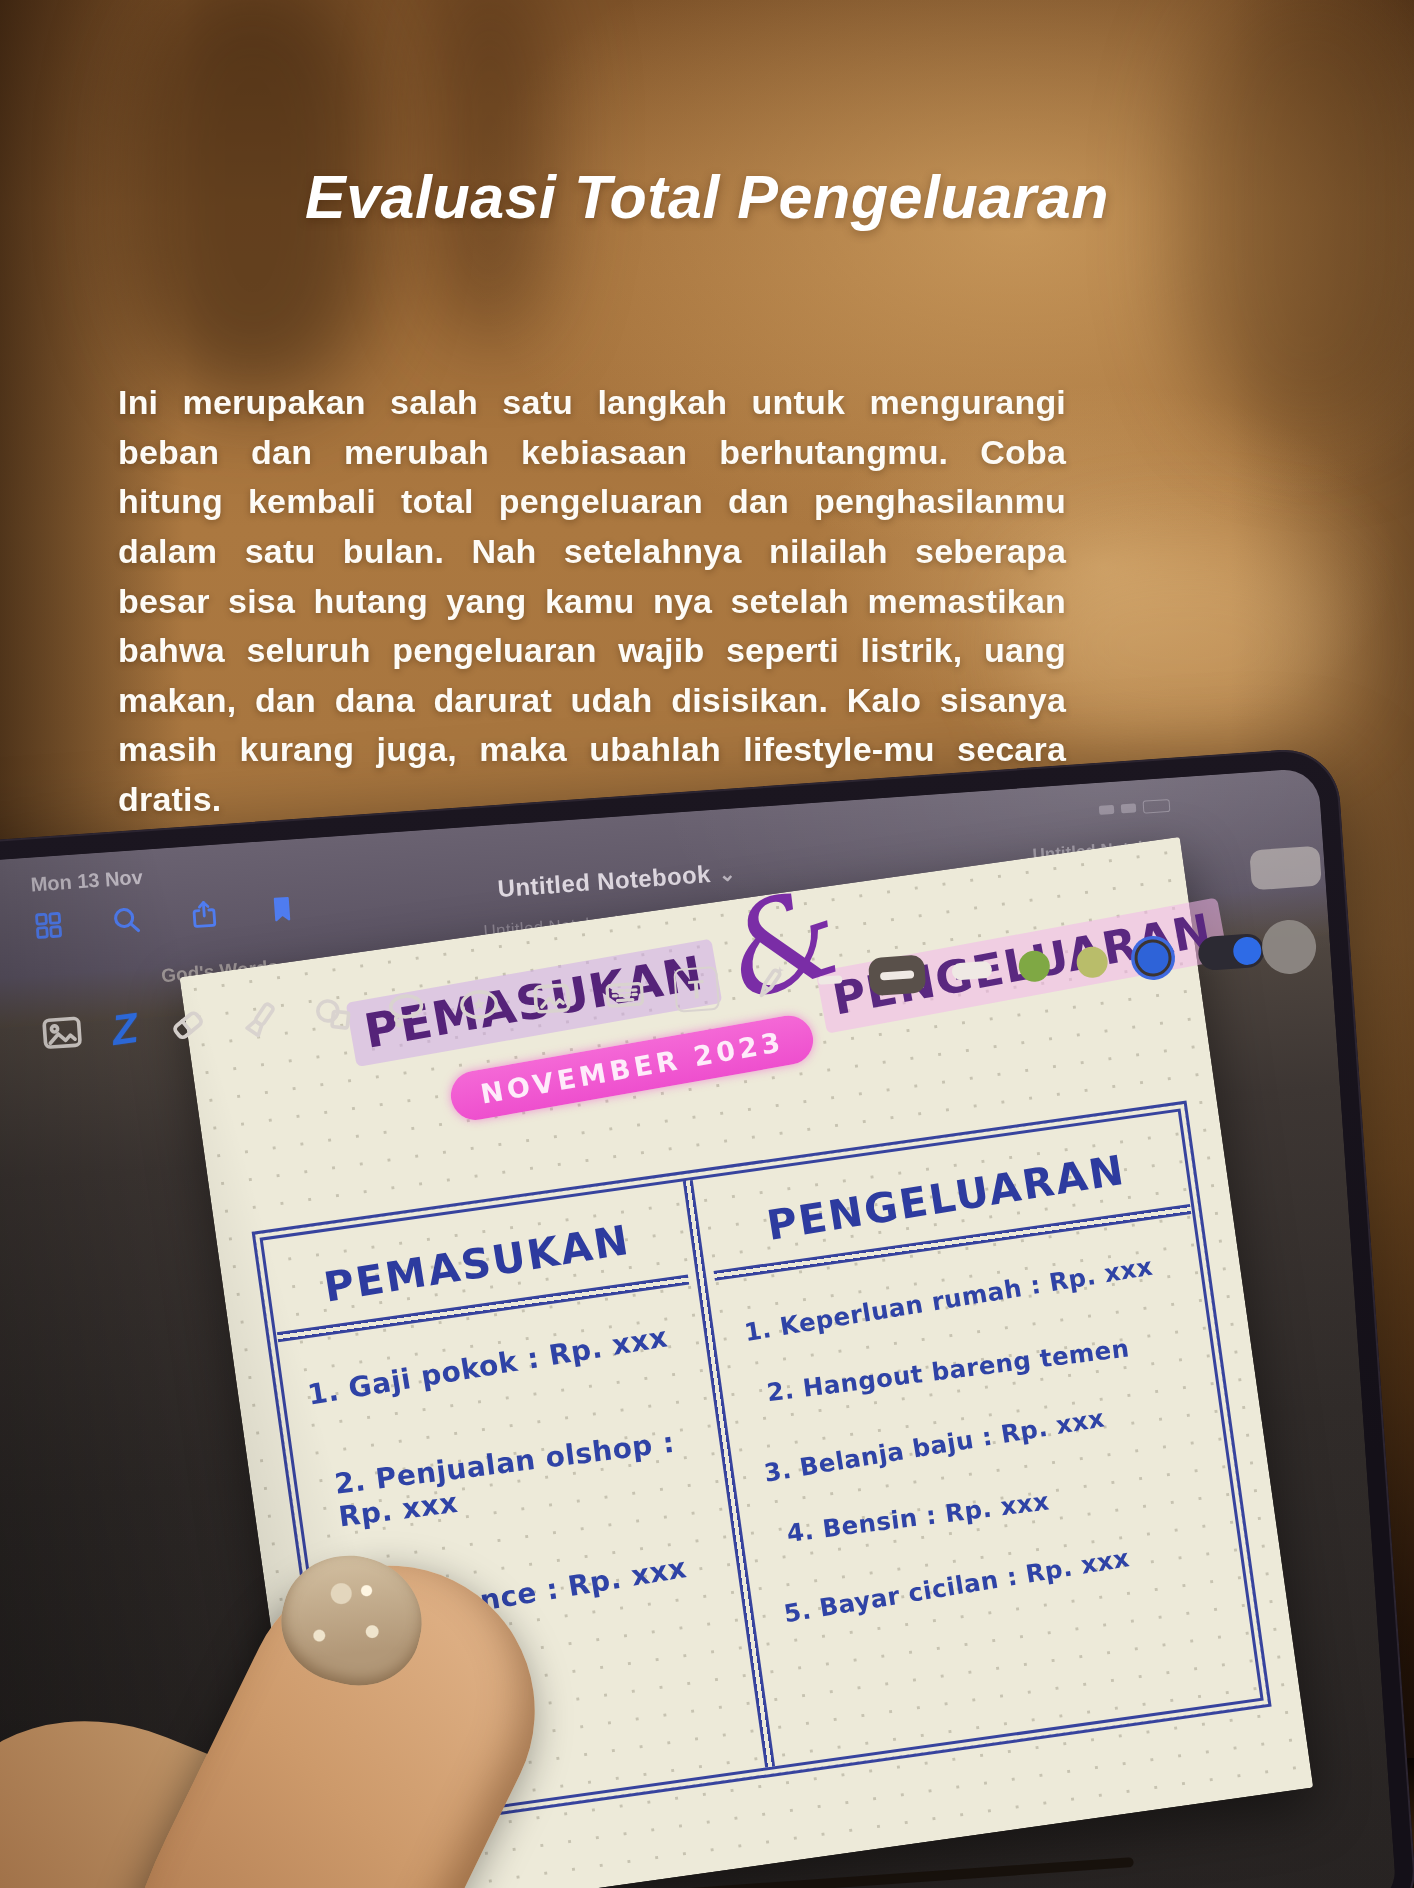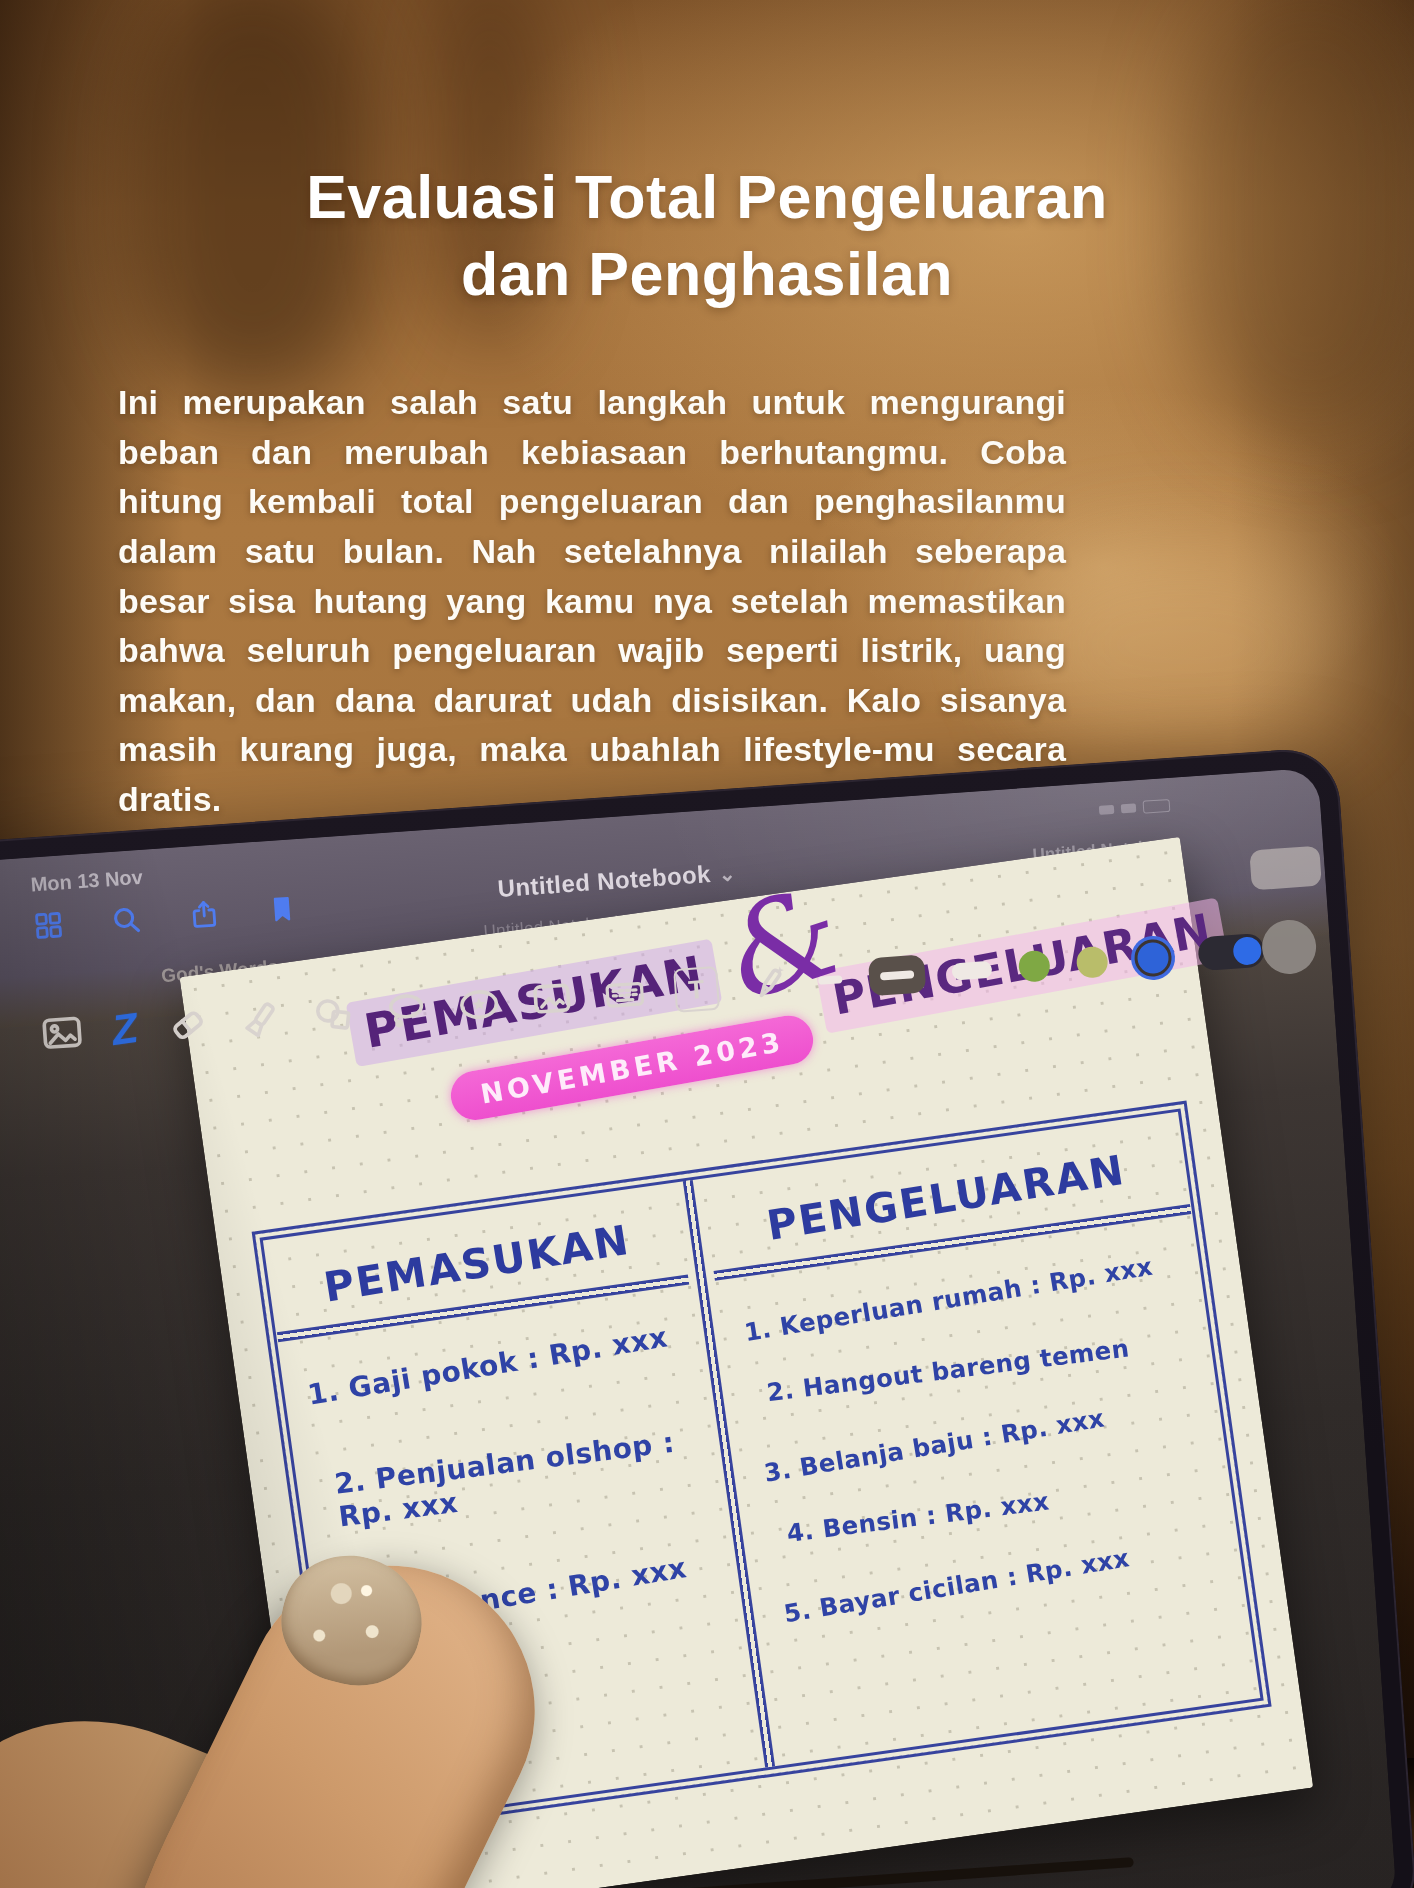--- a/index.html
+++ b/index.html
@@ -18,21 +18,21 @@
   }
   .blob{position:absolute;filter:blur(42px);z-index:0;border-radius:40%;}
   .blob.b1{left:128px;top:-30px;width:250px;height:430px;background:rgba(50,27,10,.55);}
   .blob.b2{left:430px;top:-40px;width:120px;height:380px;background:rgba(58,32,12,.45);}
   .blob.b3{left:1180px;top:-20px;width:260px;height:460px;background:rgba(72,42,16,.40);}
   .blob.b4{left:1020px;top:540px;width:330px;height:210px;background:rgba(243,205,145,.28);}
 
   
   .headline{
     position:absolute;left:0;right:0;top:118px;z-index:5;text-align:center;
-    color:#ffffff;font-weight:700;font-size:61px;line-height:1.26;
+    color:#ffffff;font-weight:700;font-style:italic;font-size:61px;line-height:1.26;
     letter-spacing:.5px;text-shadow:0 3px 10px rgba(60,30,5,.35);
   }
   .para{
     position:absolute;left:118px;top:344px;width:948px;z-index:5;
     color:#fdfbf6;font-weight:700;font-size:34px;line-height:1.46;
     text-align:justify;word-spacing:6px;letter-spacing:.2px;
     text-shadow:0 2px 6px rgba(55,28,6,.35);
   }
 
   
@@ -162,21 +162,20 @@
 
 <div class="bg"></div>
 <div class="blob b1"></div>
 <div class="blob b2"></div>
 <div class="blob b3"></div>
 <div class="blob b4"></div>
 <div class="wood"></div>
 
 <h1 class="headline">
   <span>Evaluasi Total Pengeluaran</span><br>
-  <span>dan Penghasilan</span>
 </h1>
 
 <p class="para">Ini merupakan salah satu langkah untuk mengurangi beban dan merubah kebiasaan berhutangmu. Coba hitung kembali total pengeluaran dan penghasilanmu dalam satu bulan. Nah setelahnya nilailah seberapa besar sisa hutang yang kamu nya setelah memastikan bahwa seluruh pengeluaran wajib seperti listrik, uang makan, dan dana darurat udah disisikan. Kalo sisanya masih kurang juga, maka ubahlah lifestyle-mu secara dratis.</p>
 
 <div class="ipad">
   <div class="screen">
 
     <div class="status-row">
       <span>Mon 13 Nov</span>
       <span class="sysicons">

